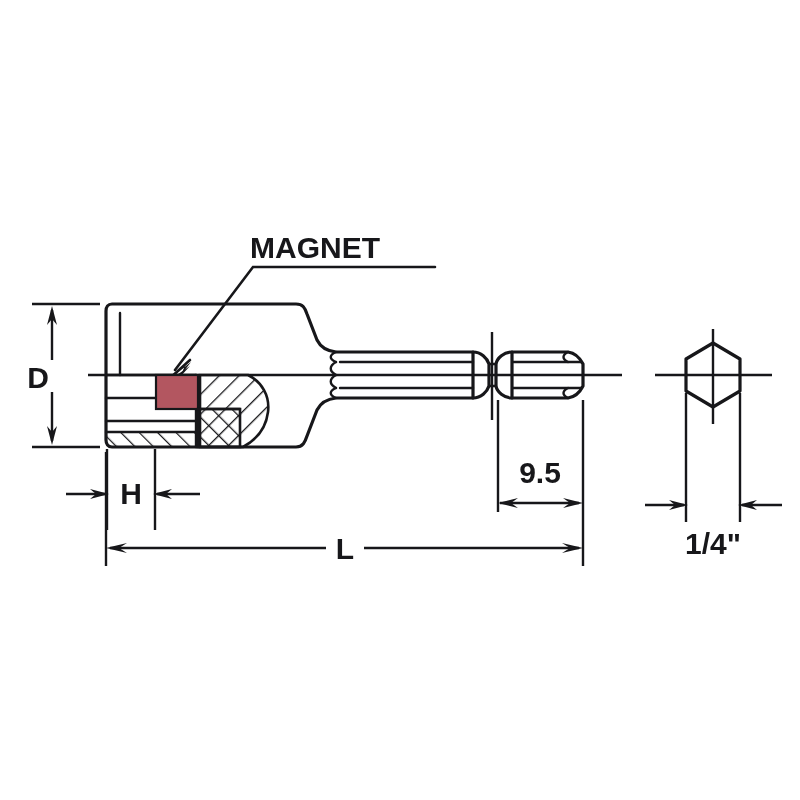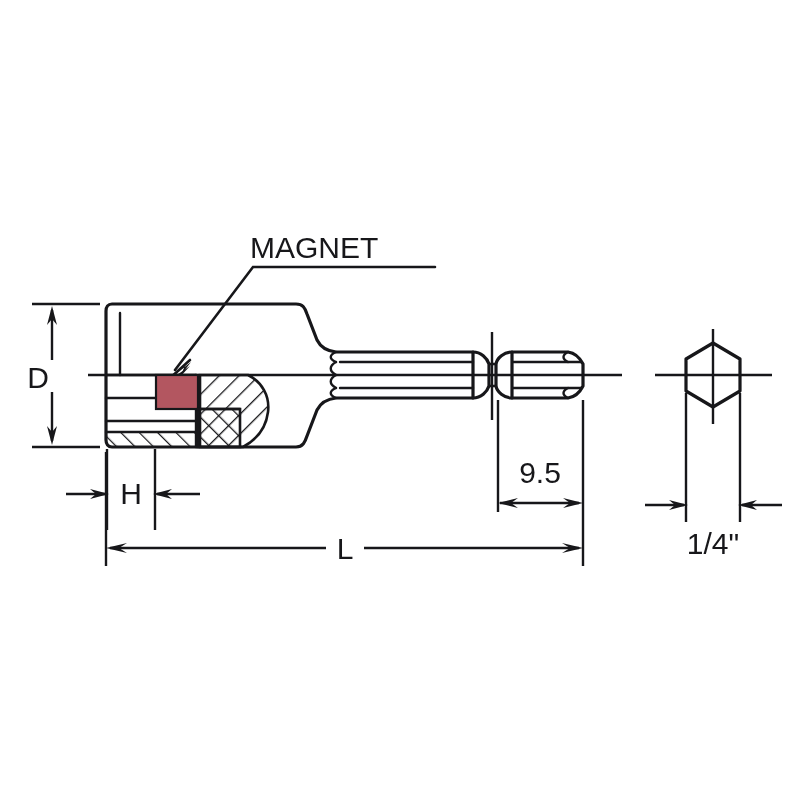--- a/index.html
+++ b/index.html
@@ -11,20 +11,21 @@
     width: 800px;
     height: 800px;
     font-family: "Liberation Sans", sans-serif;
     overflow: hidden;
   }
   #drawing-root {
     position: relative;
     width: 800px;
     height: 681px;
     background: #ffffff;
+    font-weight: bold;
   }
   svg#technical-drawing {
     display: block;
     width: 800px;
     height: 800px;
   }
   .dim-text {
     font-family: "Liberation Sans", sans-serif;
     font-size: 30px;
     fill: #17171a;

